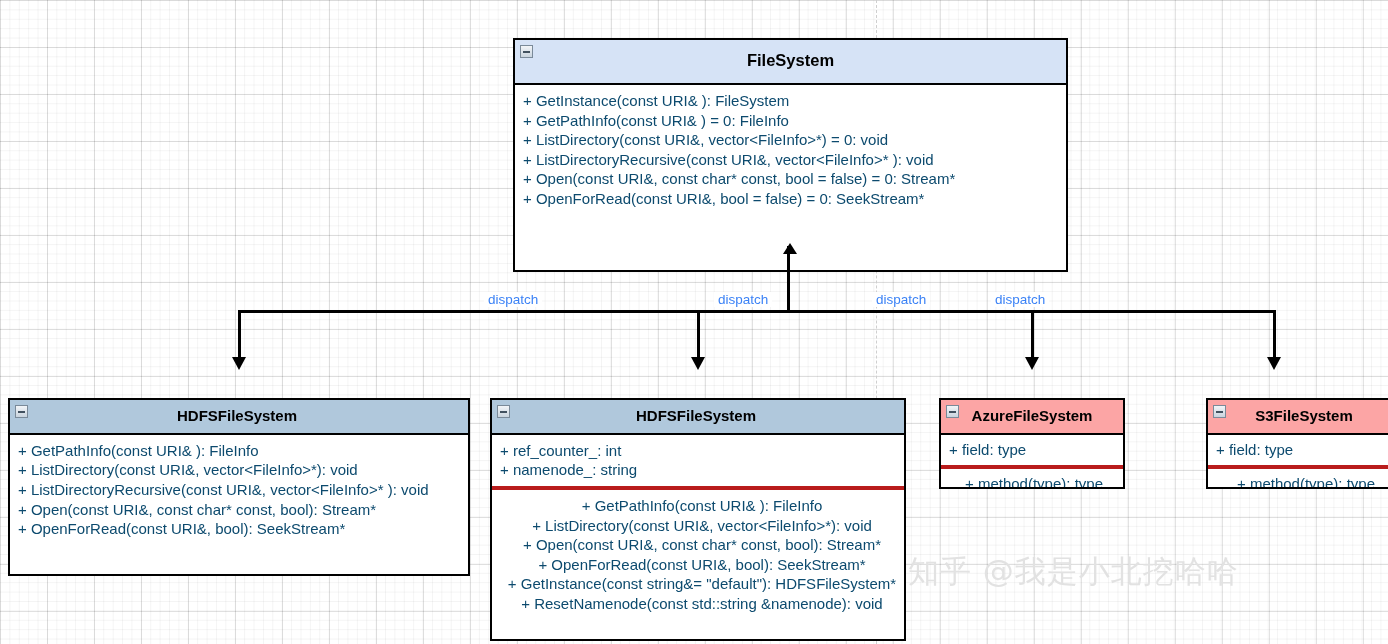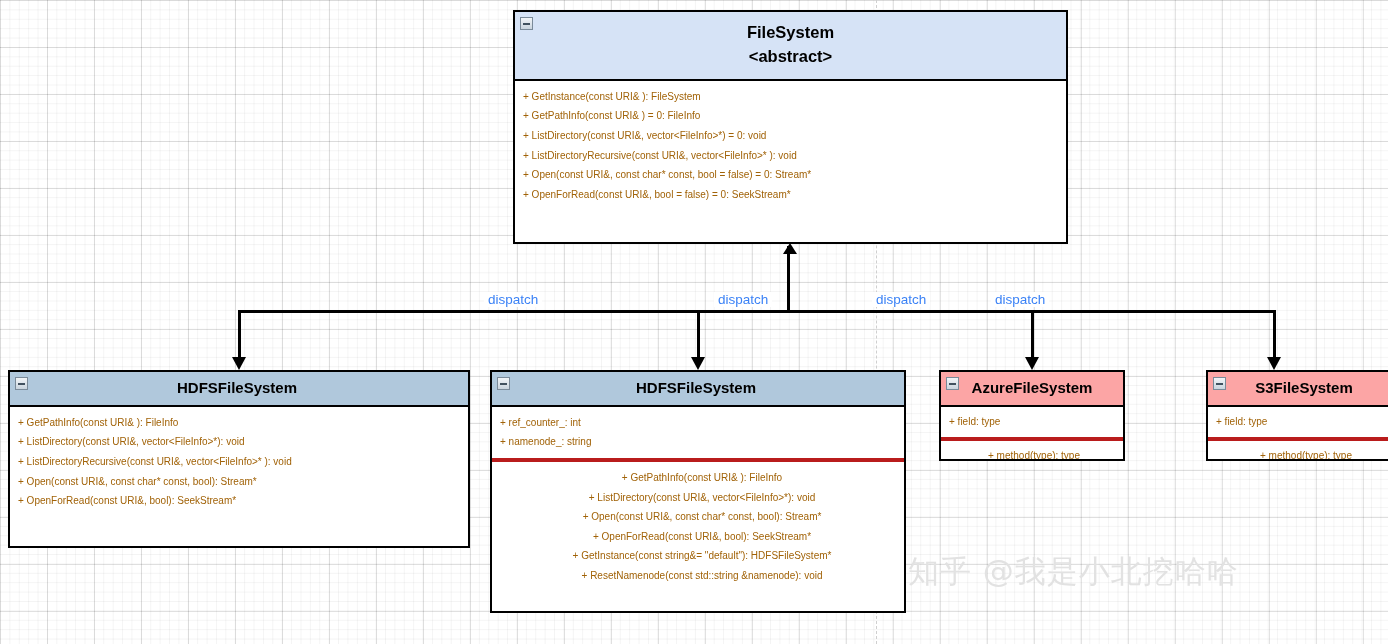--- a/index.html
+++ b/index.html
@@ -48,20 +48,21 @@
     user-select: none;
   }
 
   
   .uml-class {
     position: absolute;
     box-sizing: border-box;
     border: 2px solid #000000;
     background: #ffffff;
     overflow: hidden;
+    margin-top: 28px;
   }
   .uml-header {
     position: relative;
     box-sizing: border-box;
     border-bottom: 2px solid #000000;
     text-align: center;
     font-weight: bold;
     font-size: 15px;
     color: #000000;
     padding: 5px 24px 6px 24px;
@@ -101,22 +102,22 @@
   .uml-section {
     box-sizing: border-box;
     padding: 6px 0 6px 0;
     background: #ffffff;
   }
   .uml-section + .uml-section {
     border-top: 4px solid #b91c1c;
     text-align: center;
   }
   .uml-row {
-    font-size: 10px;
-    color: #a16207;
+    font-size: 15px;
+    color: #0c4a6e;
     line-height: 19.6px;
     white-space: nowrap;
     padding-left: 8px;
     overflow: hidden;
   }
   .uml-section.compact {
     padding: 5px 4px 6px 0;
   }
 
   
@@ -156,21 +157,20 @@
 <div id="canvas">
 
   <div class="page-break" style="left:876px;"></div>
 
   <div class="watermark" style="left:908px; top:551px;">知乎 @我是小北挖哈哈</div>
 
   <div class="uml-class" style="left:513px; top:10px; width:555px; height:234px;">
     <div class="uml-header abstract-head">
       <span class="collapse-icon"></span>
       <div>FileSystem</div>
-      <div>&lt;abstract&gt;</div>
     </div>
     <div class="uml-section">
       <div class="uml-row">+ GetInstance(const URI&amp; ): FileSystem</div>
       <div class="uml-row">+ GetPathInfo(const URI&amp; ) = 0: FileInfo</div>
       <div class="uml-row">+ ListDirectory(const URI&amp;, vector&lt;FileInfo&gt;*) = 0: void</div>
       <div class="uml-row">+ ListDirectoryRecursive(const URI&amp;, vector&lt;FileInfo&gt;* ): void</div>
       <div class="uml-row">+ Open(const URI&amp;, const char* const, bool = false) = 0: Stream*</div>
       <div class="uml-row">+ OpenForRead(const URI&amp;, bool = false) = 0: SeekStream*</div>
     </div>
   </div>

